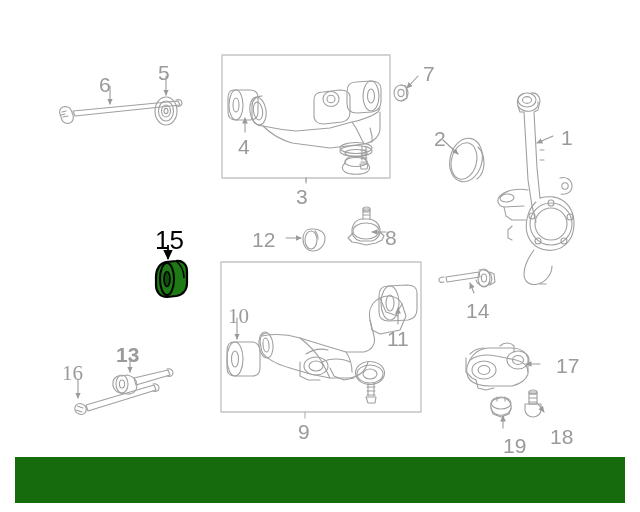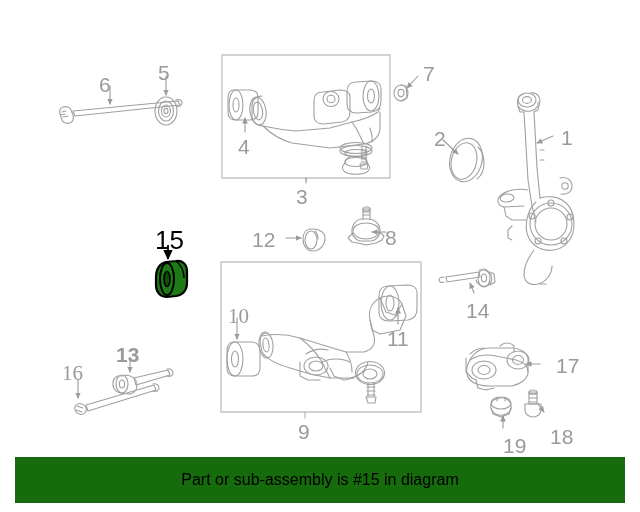--- a/index.html
+++ b/index.html
@@ -368,16 +368,15 @@
   <div class="callout" style="left:252px;top:229px;">12</div>
   <div class="callout" style="left:116px;top:344px;font-weight:bold;">13</div>
   <div class="callout" style="left:466px;top:300px;">14</div>
   <div class="callout highlight" style="left:155px;top:227px;">15</div>
   <div class="callout" style="left:62px;top:363px;font-family:Liberation Serif, serif;">16</div>
   <div class="callout" style="left:556px;top:355px;">17</div>
   <div class="callout" style="left:550px;top:417px;margin-top:9px;">18</div>
   <div class="callout" style="left:503px;top:435px;">19</div>
 
   <div id="footer-banner">
-    <div class="banner-line">Part or sub-assembly is #15 in diagram</div>
   </div>
 
 </div>
 
 </body></html>

